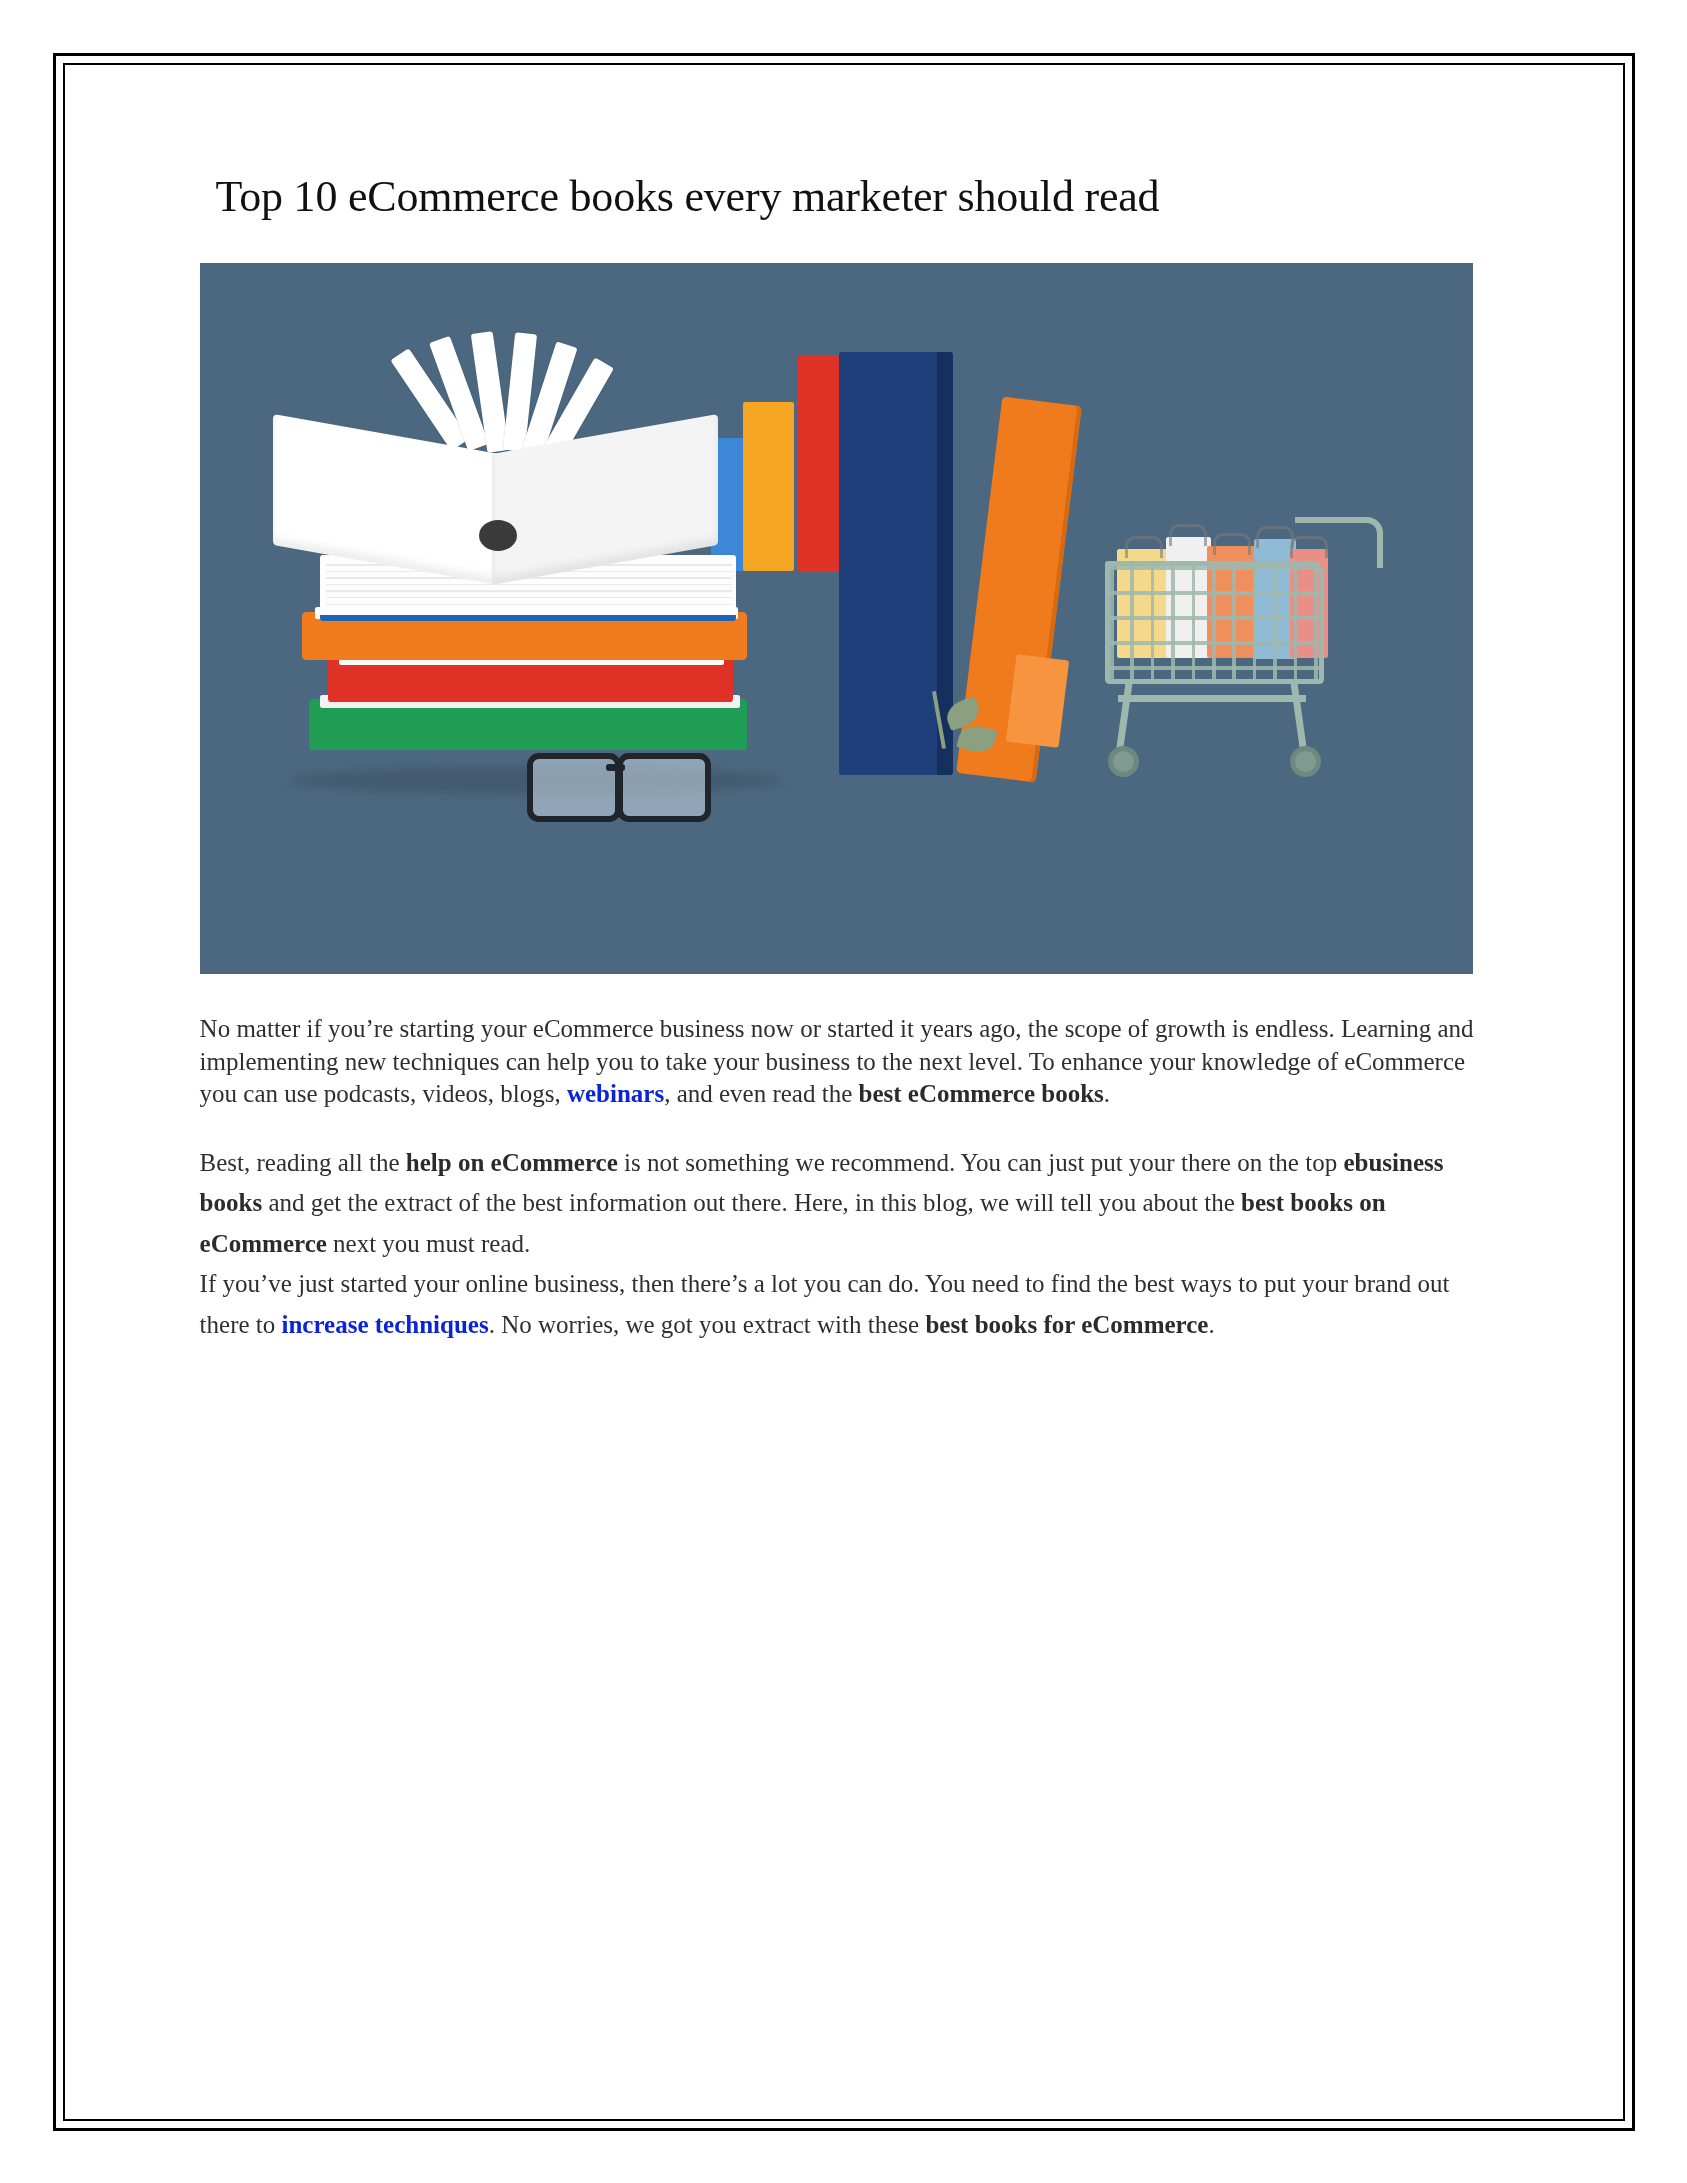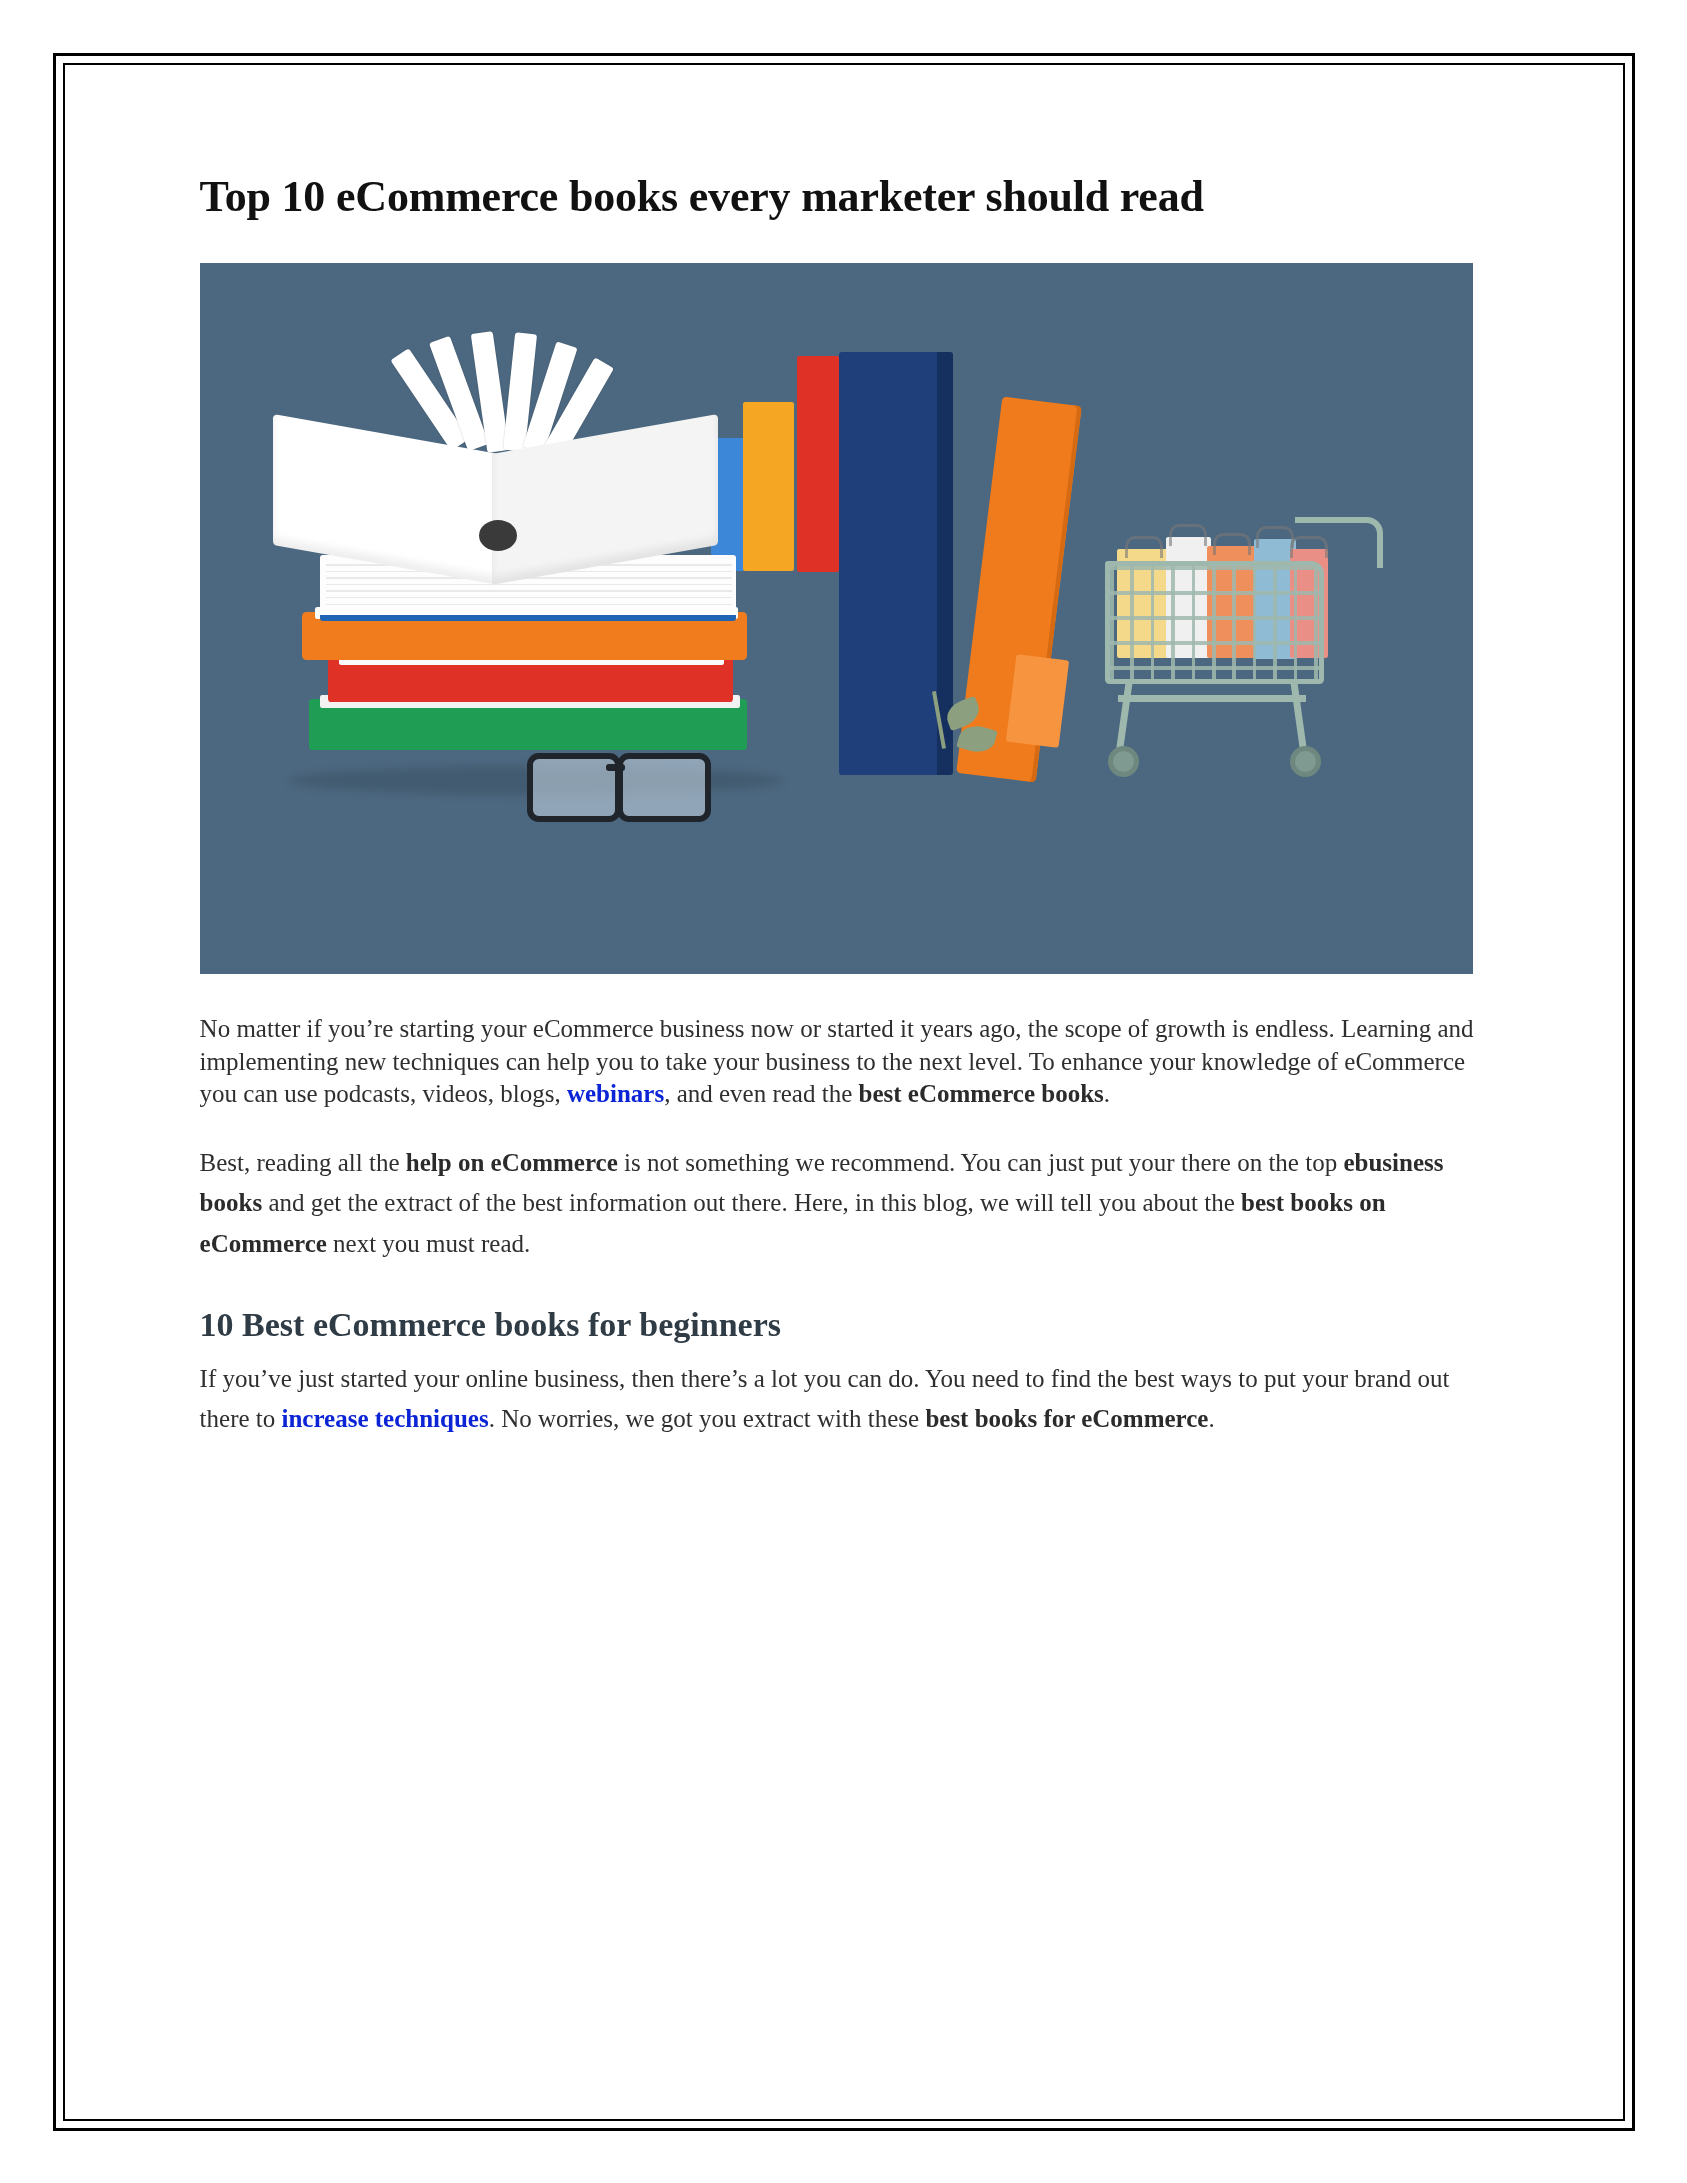--- a/index.html
+++ b/index.html
@@ -40,24 +40,24 @@
     position: absolute;
     left: 135px;
     top: 106px;
     width: 1284px;
   }
 
   
   h1.doc-title {
     font-family: "Liberation Serif", serif;
     font-size: 44px;
-    font-weight: bold;
+    font-weight: normal;
     line-height: 1.17;
     color: #111111;
-    margin: 0 0 0 0;
+    margin: 0 0 0 16px;
     letter-spacing: -0.2px;
   }
 
   .hero-image {
     margin-top: 41px;
     width: 1273px;
     height: 711px;
     background: #4c6880;
     position: relative;
     overflow: hidden;
@@ -335,21 +335,20 @@
       </div>
 
       <p class="body-text first">
         <span>No matter if you’re starting your eCommerce business now or started it years ago, the scope of growth is endless. Learning and implementing new techniques can help you to take your business to the next level. To enhance your knowledge of eCommerce you can use podcasts, videos, blogs, </span><a class="inline-link" href="#">webinars</a><span>, and even read the </span><b>best eCommerce books</b><span>.</span>
       </p>
 
       <p class="body-text spaced">
         <span>Best, reading all the </span><b>help on eCommerce</b><span> is not something we recommend. You can just put your there on the top </span><b>ebusiness books</b><span> and get the extract of the best information out there. Here, in this blog, we will tell you about the </span><b>best books on eCommerce</b><span> next you must read.</span>
       </p>
 
-      <h2 class="section-title">10 Best eCommerce books for beginners</h2>
 
       <p class="body-text spaced" style="margin-top:0;">
         <span>If you’ve just started your online business, then there’s a lot you can do. You need to find the best ways to put your brand out there to </span><a class="inline-link" href="#">increase techniques</a><span>. No worries, we got you extract with these </span><b>best books for eCommerce</b><span>.</span>
       </p>
 
     </div>
   </div>
 </div>
 
 

